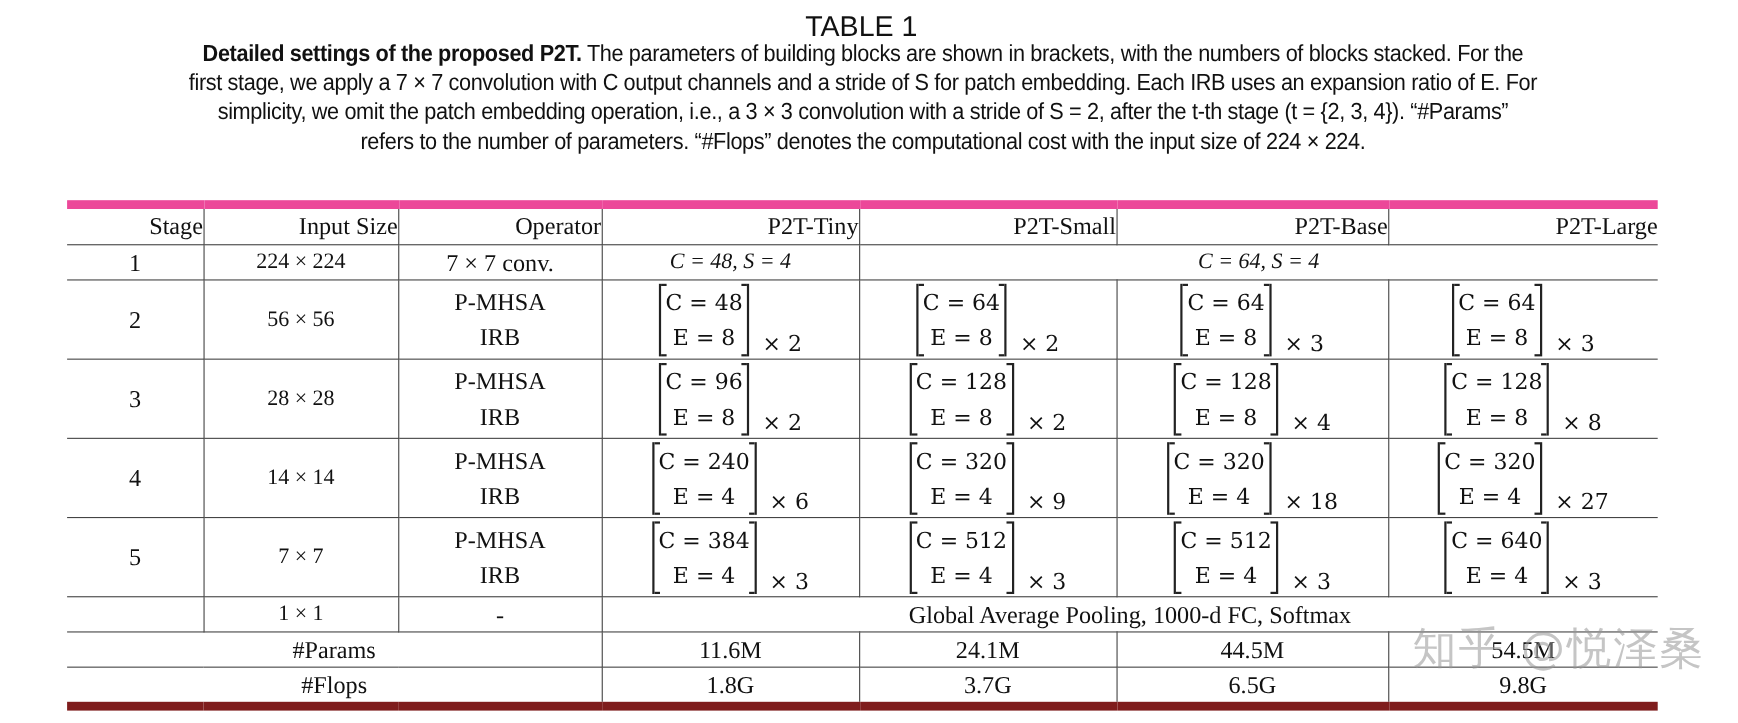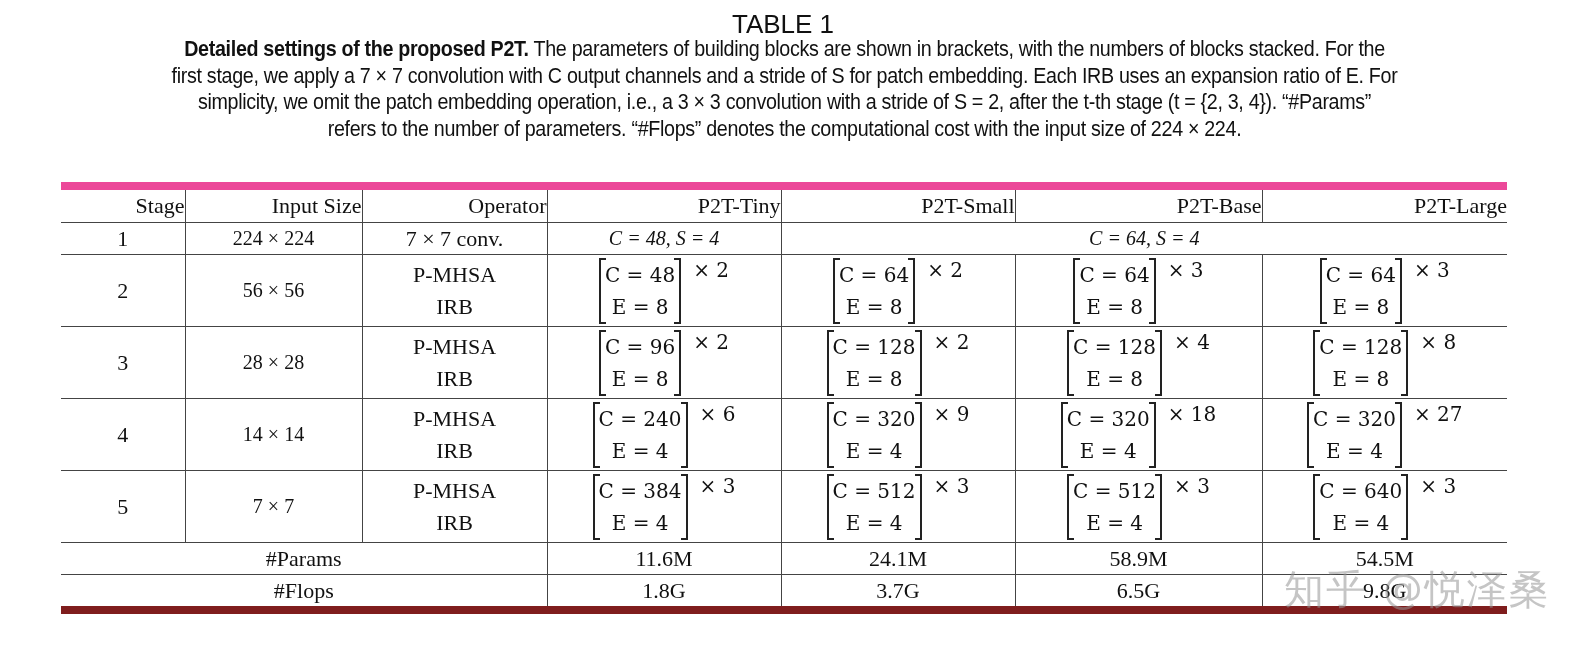--- a/index.html
+++ b/index.html
@@ -25,21 +25,21 @@
     padding: 0; font-weight: normal;
   }
   table.p2t tr > :first-child { border-left: none; }
   table.p2t tr > :last-child { border-right: none; }
   table.p2t thead tr th { border-top: 8px solid #ec4899; height: 32px; text-align: right; }
   table.p2t tbody tr:last-child td { border-bottom: 8px solid #7f1d1d; }
   tr.r-short td { height: 31px; }
   tr.r-tall td { height: 71px; }
   .stack { line-height: 32px; }
   .math { font-family: Liberation Serif, serif; font-size: 20px; }
-  .blk { display: inline-flex; align-items: flex-start; gap: 12px; }
+  .blk { display: inline-flex; align-items: flex-end; gap: 12px; }
   .bracket {
     display: inline-block; border-left: 2px solid #222; border-right: 2px solid #222;
     position: relative; padding: 1px 4px; line-height: 32px;
     font-family: "DejaVu Serif", serif; font-size: 20px;
   }
   .bracket::before, .bracket::after {
     content: ""; position: absolute; left: -2px; right: -2px; height: 0;
   }
   .bracket::before { top: 0; border-top: 2px solid #222; clip-path: inset(0 calc(100% - 6px) 0 0); }
   .bracket::after { bottom: 0; border-bottom: 2px solid #222; }
@@ -175,26 +175,32 @@
       <td><span class="blk">
             <span class="bracket nb"><i class="corner-tl"></i><i class="corner-tr"></i><i class="corner-bl"></i><i class="corner-br"></i><span>C = 512</span><br><span>E = 4</span></span>
             <span class="times">× 3</span>
           </span></td>
       <td><span class="blk">
             <span class="bracket nb"><i class="corner-tl"></i><i class="corner-tr"></i><i class="corner-bl"></i><i class="corner-br"></i><span>C = 640</span><br><span>E = 4</span></span>
             <span class="times">× 3</span>
           </span></td>
     </tr>
 
+    <tr class="r-short">
+      <td></td>
+      <td class="math">1 × 1</td>
+      <td>-</td>
+      <td colspan="4">Global Average Pooling, 1000-d FC, Softmax</td>
+    </tr>
 
     <tr class="r-short">
       <td colspan="3">#Params</td>
       <td>11.6M</td>
       <td>24.1M</td>
-      <td>58.9M</td>
+      <td>44.5M</td>
       <td>54.5M</td>
     </tr>
 
     <tr class="r-short">
       <td colspan="3">#Flops</td>
       <td>1.8G</td>
       <td>3.7G</td>
       <td>6.5G</td>
       <td>9.8G</td>
     </tr>

